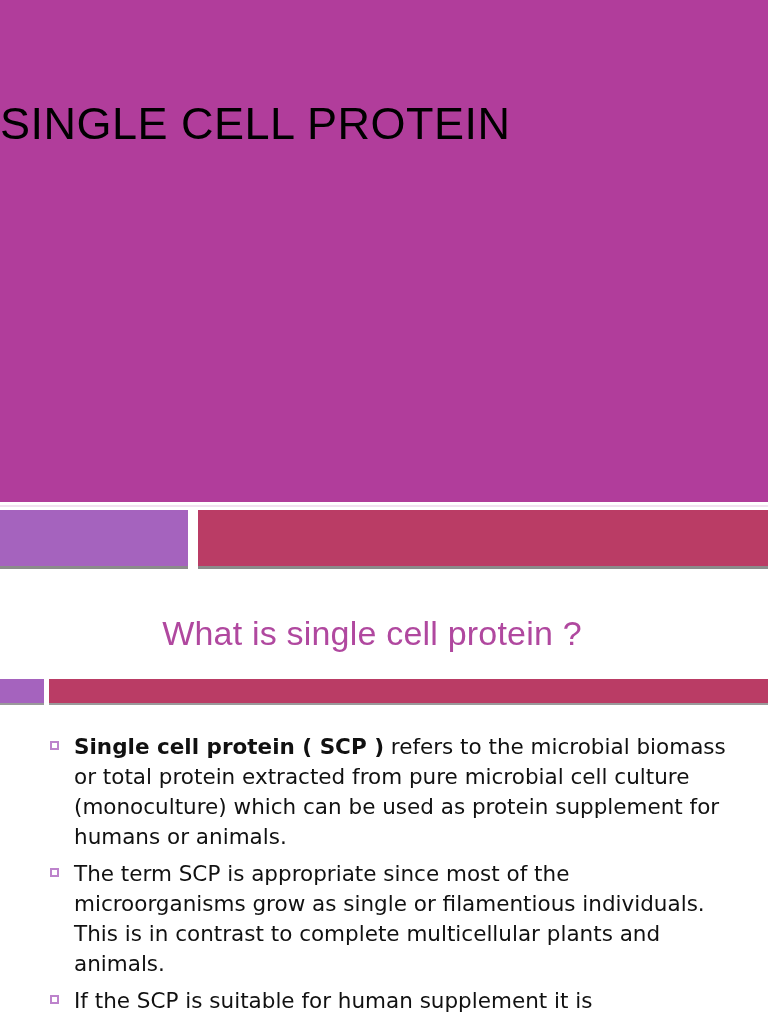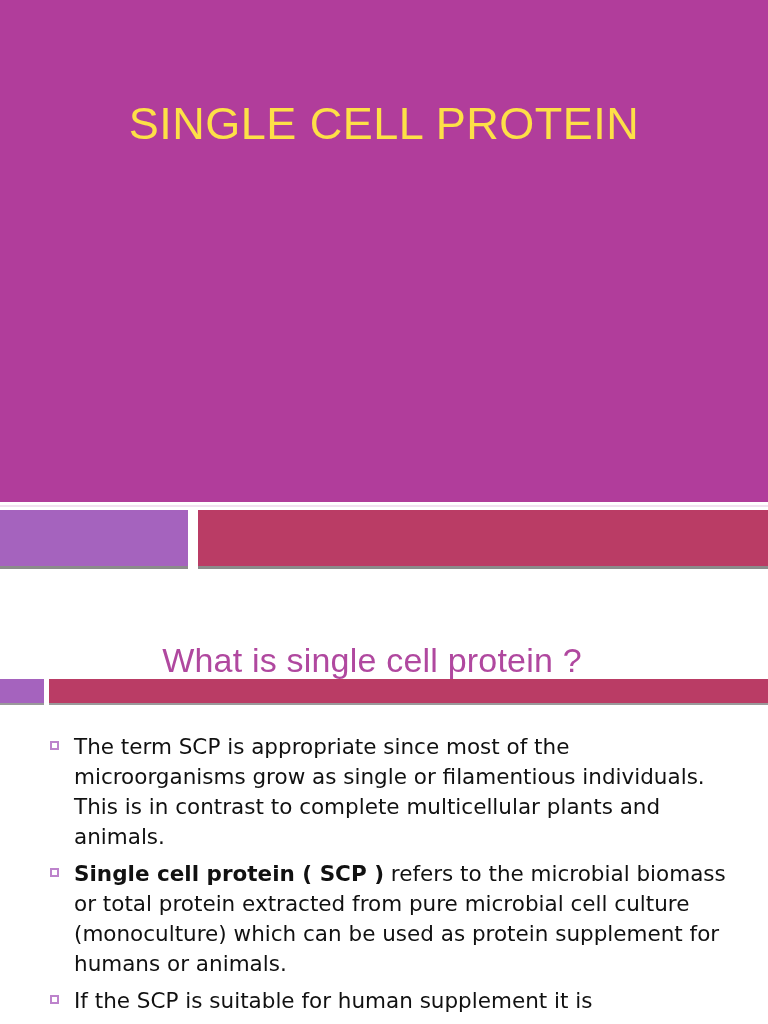--- a/index.html
+++ b/index.html
@@ -23,22 +23,21 @@
     width: 768px;
     height: 502px;
     background: #b13d9b;
     overflow: hidden;
   }
   .slide-title-text {
     position: absolute;
     left: 0;
     top: 98px;
     width: 768px;
-    text-align: center;
-    color: #fde047;
+    color: #000000;
     font-size: 45px;
     font-weight: 400;
     letter-spacing: 0.5px;
     line-height: 1.15;
     font-family: "Liberation Sans", "DejaVu Sans", sans-serif;
   }
 
   
   .slide-gap {
     position: absolute;
@@ -98,21 +97,20 @@
     position: absolute;
     left: 0;
     top: 42px;
     width: 744px;
     text-align: center;
     color: #b0489f;
     font-size: 34px;
     font-weight: 400;
     letter-spacing: 0.2px;
     font-family: "Liberation Sans", "DejaVu Sans", sans-serif;
-    margin-top: 27px;
   }
 
   
   .band-thin {
     position: absolute;
     left: 0;
     top: 107px;
     width: 768px;
     height: 28px;
   }
@@ -187,26 +185,26 @@
 
   <div class="band-thin">
     <div class="bar-left"></div>
     <div class="bar-right"></div>
   </div>
 
   <div class="bullet-list">
 
     <div class="bullet-item">
       <span class="bullet-marker"></span>
-      <span class="bullet-text"><span>The term SCP is appropriate since most of the microorganisms grow as single or filamentious individuals. This is in contrast to complete multicellular plants and animals.</span></span>
+      <span class="bullet-text"><b>Single cell protein ( SCP )</b><span> refers to the microbial biomass or total protein extracted from pure microbial cell culture (monoculture) which can be used as protein supplement for humans or animals.</span></span>
     </div>
 
     <div class="bullet-item">
       <span class="bullet-marker"></span>
-      <span class="bullet-text"><b>Single cell protein ( SCP )</b><span> refers to the microbial biomass or total protein extracted from pure microbial cell culture (monoculture) which can be used as protein supplement for humans or animals.</span></span>
+      <span class="bullet-text"><span>The term SCP is appropriate since most of the microorganisms grow as single or filamentious individuals. This is in contrast to complete multicellular plants and animals.</span></span>
     </div>
 
     <div class="bullet-item">
       <span class="bullet-marker"></span>
       <span class="bullet-text"><span>If the SCP is suitable for human supplement it is</span></span>
     </div>
 
   </div>
 </div>
 

